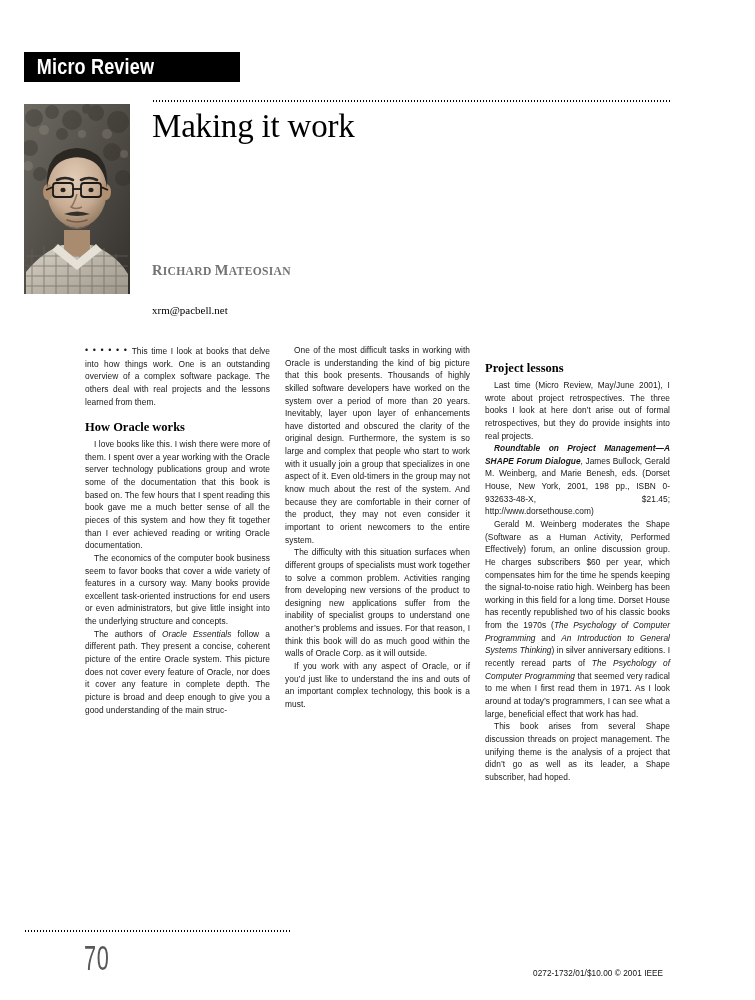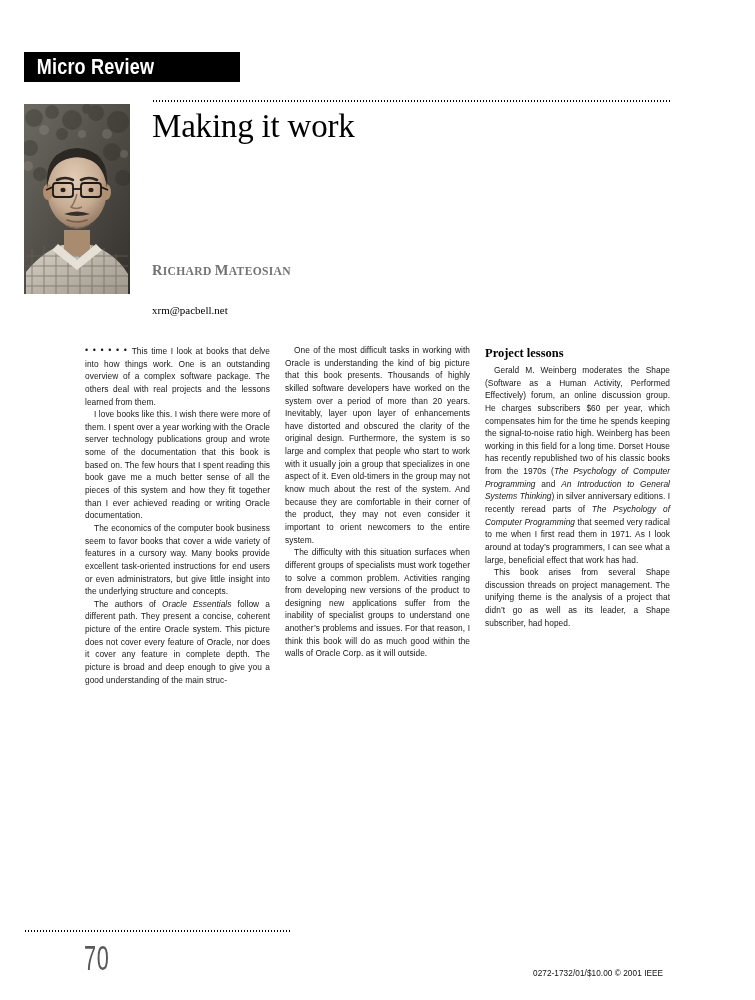--- a/index.html
+++ b/index.html
@@ -124,21 +124,21 @@
   .col h2 {
     font-family: "Liberation Serif", "DejaVu Serif", serif;
     font-size: 12.5px;
     font-weight: bold;
     margin: 10px 0 1px 0;
     text-align: left;
     text-indent: 0;
     letter-spacing: 0;
     color: #000;
   }
-  .col h2.first { margin-top: 0; }
+  .col h2.first { margin-top: 15px; }
   .col i, .col em { font-style: italic; }
   .bookref { font-weight: bold; font-style: italic; }
   .lead-dots {
     letter-spacing: 1.4px;
     font-size: 9px;
     vertical-align: 1px;
   }
 
   
   .page-number {
@@ -269,38 +269,42 @@
 <div class="byline">
   <span>R</span><span class="small-caps">ICHARD </span><span>M</span><span class="small-caps">ATEOSIAN</span>
 </div>
 <div class="email">xrm@pacbell.net</div>
 
 <div class="columns">
 
   <div class="col">
     <p class="noindent"><span class="lead-dots">• • • • • •</span> <span>This time I look at books that delve into how things work. One is an outstanding overview of a complex software package. The others deal with real projects and the lessons learned from them.</span></p>
 
+    <h2>How Oracle works</h2>
 
 
     <p>I love books like this. I wish there were more of them. I spent over a year working with the Oracle server technology publications group and wrote some of the documentation that this book is based on. The few hours that I spent reading this book gave me a much better sense of all the pieces of this system and how they fit together than I ever achieved reading or writing Oracle documentation.</p>
 
     <p>The economics of the computer book business seem to favor books that cover a wide variety of features in a cursory way. Many books provide excellent task-oriented instructions for end users or even administrators, but give little insight into the underlying structure and concepts.</p>
 
     <p><span>The authors of </span><i>Oracle Essentials</i><span> follow a different path. They present a concise, coherent picture of the entire Oracle system. This picture does not cover every feature of Oracle, nor does it cover any feature in complete depth. The picture is broad and deep enough to give you a good understanding of the main struc-</span></p>
   </div>
 
   <div class="col">
     <p>One of the most difficult tasks in working with Oracle is understanding the kind of big picture that this book presents. Thousands of highly skilled software developers have worked on the system over a period of more than 20 years. Inevitably, layer upon layer of enhancements have distorted and obscured the clarity of the original design. Furthermore, the system is so large and complex that people who start to work with it usually join a group that specializes in one aspect of it. Even old-timers in the group may not know much about the rest of the system. And because they are comfortable in their corner of the product, they may not even consider it important to orient newcomers to the entire system.</p>
     <p>The difficulty with this situation surfaces when different groups of specialists must work together to solve a common problem. Activities ranging from developing new versions of the product to designing new applications suffer from the inability of specialist groups to understand one another’s problems and issues. For that reason, I think this book will do as much good within the walls of Oracle Corp. as it will outside.</p>
+    <p>If you work with any aspect of Oracle, or if you’d just like to understand the ins and outs of an important complex technology, this book is a must.</p>
   </div>
 
   <div class="col">
     <h2 class="first">Project lessons</h2>
 
-
+    <p>Last time (Micro Review, May/June 2001), I wrote about project retrospectives. The three books I look at here don’t arise out of formal retrospectives, but they do provide insights into real projects.</p>
+
+    <p><span class="bookref">Roundtable on Project Management—A SHAPE Forum Dialogue</span><span>, James Bullock, Gerald M. Weinberg, and Marie Benesh, eds. (Dorset House, New York, 2001, 198 pp., ISBN 0-932633-48-X, $21.45; http://www.dorsethouse.com)</span></p>
 
     <p><span>Gerald M. Weinberg moderates the Shape (Software as a Human Activity, Performed Effectively) forum, an online discussion group. He charges subscribers $60 per year, which compensates him for the time he spends keeping the signal-to-noise ratio high. Weinberg has been working in this field for a long time. Dorset House has recently republished two of his classic books from the 1970s (</span><i>The Psychology of Computer Programming</i><span> and </span><i>An Introduction to General Systems Thinking</i><span>) in silver anniversary editions. I recently reread parts of </span><i>The Psychology of Computer Programming</i><span> that seemed very radical to me when I first read them in 1971. As I look around at today’s programmers, I can see what a large, beneficial effect that work has had.</span></p>
 
     <p>This book arises from several Shape discussion threads on project management. The unifying theme is the analysis of a project that didn’t go as well as its leader, a Shape subscriber, had hoped.</p>
   </div>
 </div>
 
 <div class="dot-rule rule-footer"></div>
 <div class="page-number">70</div>
 <div class="copyright">0272-1732/01/$10.00 © 2001 IEEE</div>

